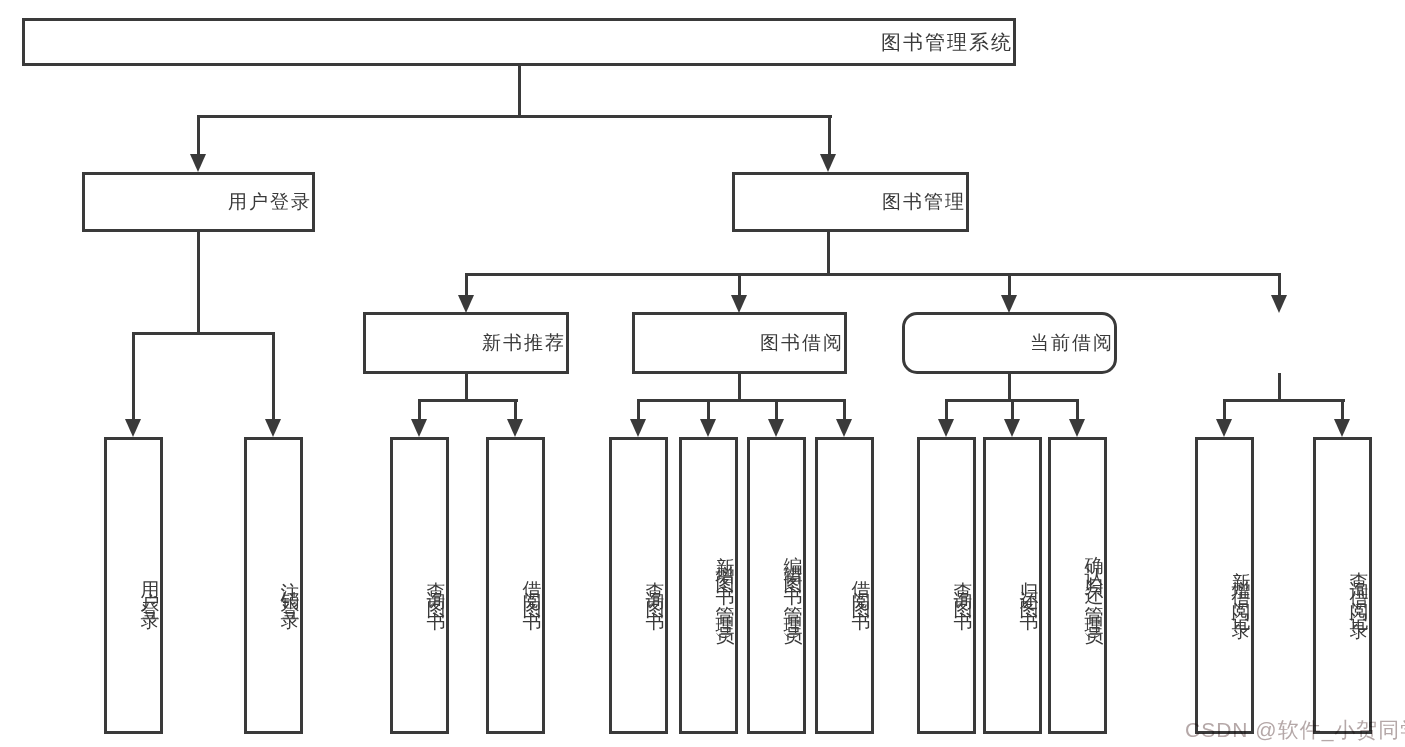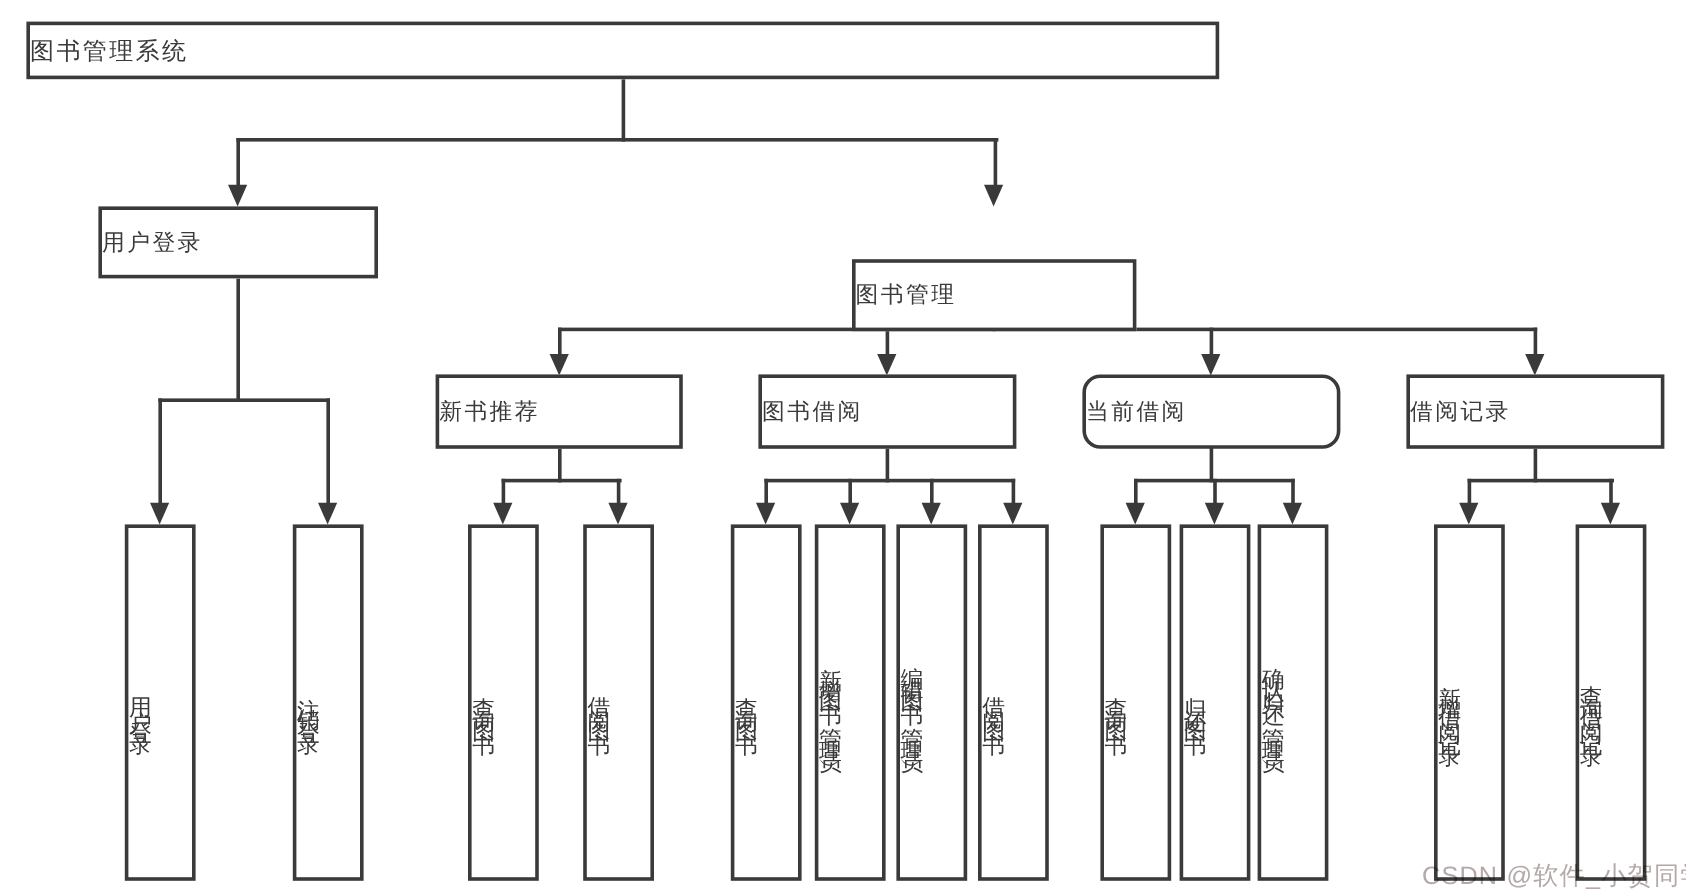--- a/index.html
+++ b/index.html
@@ -2,21 +2,21 @@
 <html><head>
 <meta charset="utf-8">
 <style>
   html,body{margin:0;padding:0;background:#ffffff;}
   .stage{
     position:relative;width:1405px;height:747px;background:#ffffff;overflow:hidden;
     font-family:"Liberation Sans", sans-serif;color:#3a3a3a;
   }
   .box{
     position:absolute;box-sizing:border-box;border:3px solid #3a3a3a;background:#ffffff;
-    display:flex;align-items:center;justify-content:flex-start;
+    display:flex;align-items:center;justify-content:flex-end;
     font-size:19px;letter-spacing:2px;color:#3a3a3a;z-index:2;
   }
   .root-box{font-size:20px;}
   .leaf{z-index:2;}
   .vtext{
     writing-mode:vertical-rl;text-orientation:mixed;
     font-size:19px;letter-spacing:10px;line-height:1;
   }
   .line{position:absolute;background:#3a3a3a;z-index:1;}
   .arrow{
@@ -35,35 +35,32 @@
 
 <div class="stage">
 
   <div class="box root-box" style="left:22px;top:18px;width:994px;height:48px;">
     <span>图书管理系统</span>
   </div>
 
   <div class="box" style="left:82px;top:172px;width:233px;height:60px;">
     <span>用户登录</span>
   </div>
-  <div class="box" style="left:710px;top:172px;width:237px;height:60px;margin-top:44px;">
+  <div class="box" style="left:732px;top:172px;width:237px;height:60px;">
     <span>图书管理</span>
   </div>
 
   <div class="box" style="left:632px;top:312px;width:215px;height:62px;">
     <span>图书借阅</span>
   </div>
   <div class="box" style="left:363px;top:312px;width:206px;height:62px;">
     <span>新书推荐</span>
   </div>
   <div class="box" style="left:902px;top:312px;width:215px;height:62px;border-radius:15px;">
     <span>当前借阅</span>
-  </div>
-  <div class="box" style="left:1172px;top:312px;width:215px;height:62px;">
-    <span>借阅记录</span>
   </div>
 
   <div class="box leaf" style="left:104px;top:437px;width:59px;height:297px;">
     <span class="vtext">用户登录</span>
   </div>
   <div class="box leaf" style="left:244px;top:437px;width:59px;height:297px;">
     <span class="vtext">注销登录</span>
   </div>
 
   <div class="box leaf" style="left:390px;top:437px;width:59px;height:297px;">

